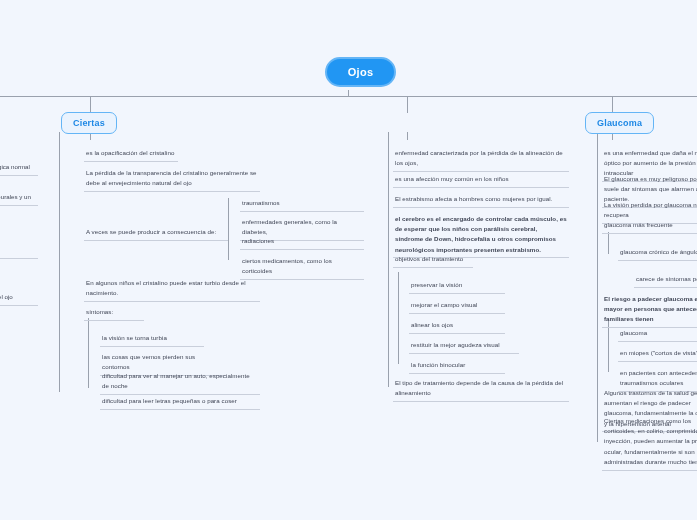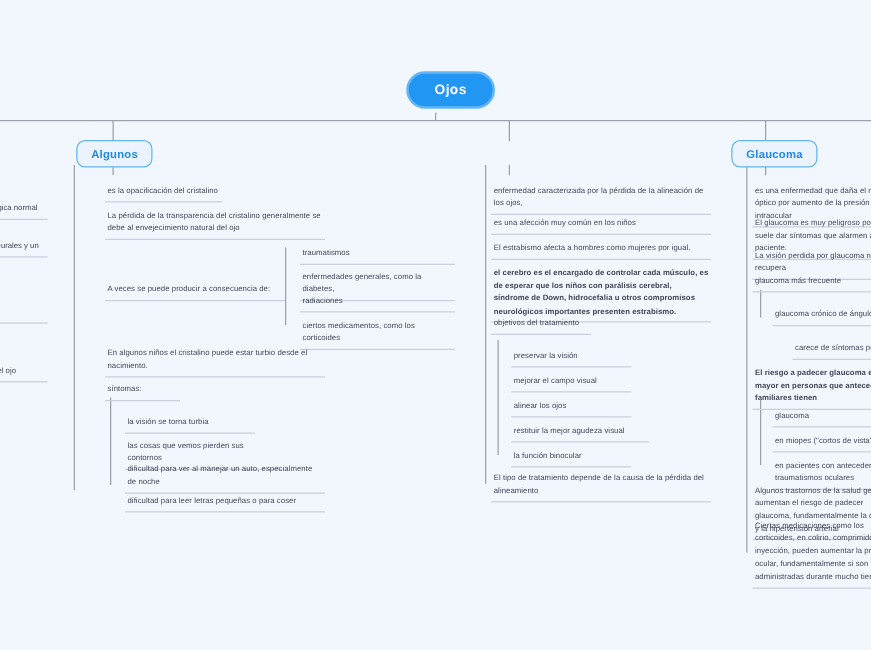--- a/index.html
+++ b/index.html
@@ -94,21 +94,21 @@
   <div class="conn v" style="left:612px;top:132px;height:8px;"></div>
 
   <div class="conn v" style="left:228px;top:198px;height:62px;"></div>
   <div class="conn v" style="left:88px;top:318px;height:70px;"></div>
   <div class="conn v" style="left:398px;top:272px;height:92px;"></div>
   <div class="conn v" style="left:608px;top:232px;height:22px;"></div>
   <div class="conn v" style="left:608px;top:320px;height:52px;"></div>
 
   <div class="root-node">Ojos</div>
 
-  <div class="branch-node" style="left:61px;top:112px;">Algunos</div>
+  <div class="branch-node" style="left:61px;top:112px;">Ciertas</div>
   <div class="branch-node" style="left:585px;top:112px;">Glaucoma</div>
 
   <div class="leaf" style="left:84px;top:146px;width:94px;">es la opacificación del cristalino</div>
   <div class="leaf" style="left:84px;top:166px;width:176px;">La pérdida de la transparencia del cristalino generalmente se debe al envejecimiento natural del ojo</div>
   <div class="leaf" style="left:84px;top:225px;width:144px;">A veces se puede producir a consecuencia de:</div>
   <div class="leaf" style="left:240px;top:196px;width:124px;">traumatismos</div>
   <div class="leaf" style="left:240px;top:215px;width:124px;">enfermedades generales, como la diabetes,</div>
   <div class="leaf" style="left:240px;top:234px;width:124px;">radiaciones</div>
   <div class="leaf" style="left:240px;top:254px;width:124px;">ciertos medicamentos, como los corticoides</div>
   <div class="leaf" style="left:84px;top:276px;width:176px;">En algunos niños el cristalino puede estar turbio desde el nacimiento.</div>

